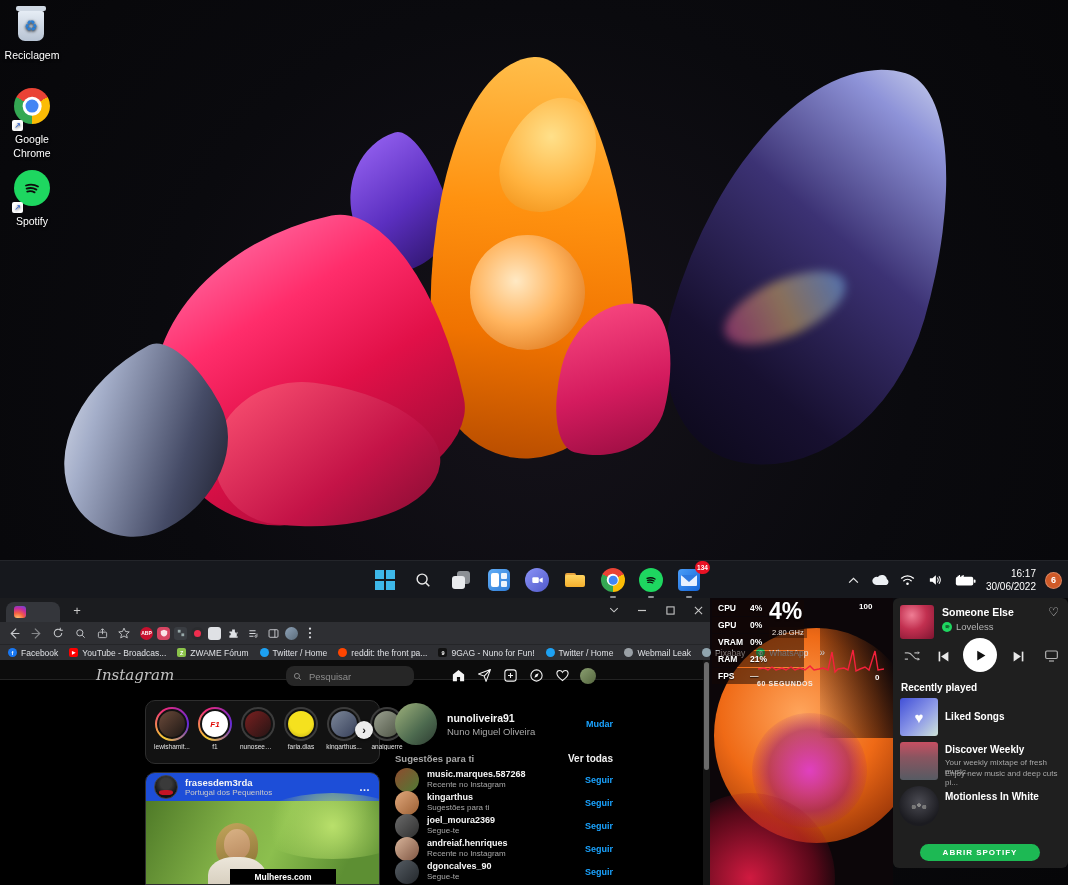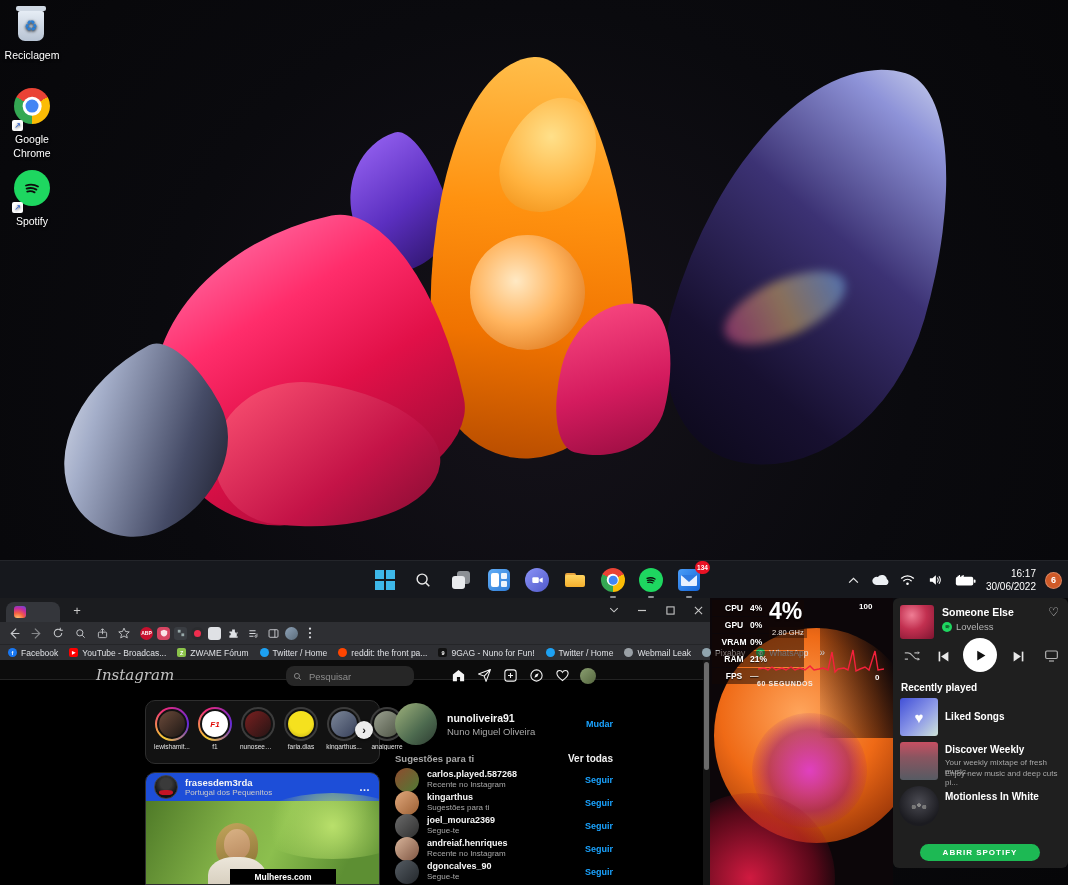--- a/index.html
+++ b/index.html
@@ -152,21 +152,21 @@
   .s0{background:linear-gradient(135deg,#8f4b2e,#4f7a35);}
   .s1{background:linear-gradient(135deg,#e0a87c,#9c5f33);}
   .s2{background:linear-gradient(135deg,#6b6b6b,#2e2e2e);}
   .s3{background:linear-gradient(135deg,#d8b49a,#7e5542);}
   .s4{background:linear-gradient(135deg,#555c63,#23272b);}
   .scol{line-height:1.2;min-width:0;}
   .su{font-size:9px;font-weight:bold;color:#f5f5f5;white-space:nowrap;}
   .ss{font-size:8px;color:#a8a8a8;white-space:nowrap;}
 
   
-  .monitor{position:absolute;left:712px;top:600px;width:172px;height:97px;z-index:5;color:#fff;text-align:center;}
+  .monitor{position:absolute;left:712px;top:600px;width:172px;height:97px;z-index:5;color:#fff;}
   .mrow{width:92px;height:16px;margin-bottom:1px;background:rgba(22,8,4,.52);display:flex;align-items:center;
         padding:0 6px;font-size:8.5px;font-weight:bold;text-shadow:0 1px 1px rgba(0,0,0,.7);}
   .mrow .lb{width:32px;}
   .mbig{position:absolute;left:57px;top:-2px;font-size:23px;font-weight:bold;text-shadow:0 1px 2px rgba(0,0,0,.8);}
   .mghz{position:absolute;left:57px;top:27px;font-size:7.5px;color:#efe6df;background:rgba(25,10,5,.4);padding:1px 3px;}
   .m100{position:absolute;left:147px;top:2px;font-size:8px;font-weight:bold;}
   .m0{position:absolute;left:163px;top:73px;font-size:8px;font-weight:bold;}
   .mgraph{position:absolute;left:46px;top:44px;}
   .mwin{position:absolute;left:45px;top:80px;font-size:7px;font-weight:bold;letter-spacing:.6px;color:#f2eae4;}
 
@@ -593,21 +593,21 @@
           </div>
           <div class="lnk">Mudar</div>
         </div>
         <div class="sugghead">
           <span class="t">Sugestões para ti</span>
           <span class="all">Ver todas</span>
         </div>
         <div class="srow">
           <div class="sav s0"></div>
           <div class="scol">
-              <div class="su">carlos.played.587268</div>
+              <div class="su">music.marques.587268</div>
               <div class="ss">Recente no Instagram</div>
             </div>
           <div class="lnk">Seguir</div>
         </div>
         <div class="srow">
           <div class="sav s1"></div>
           <div class="scol">
               <div class="su">kingarthus</div>
               <div class="ss">Sugestões para ti</div>
             </div>

